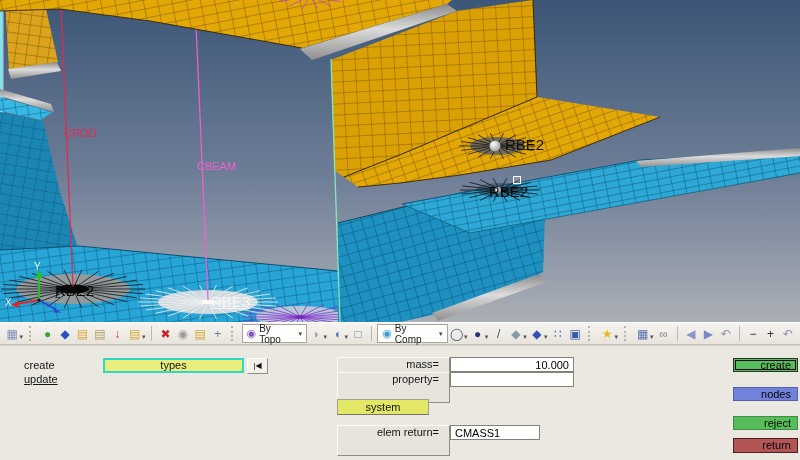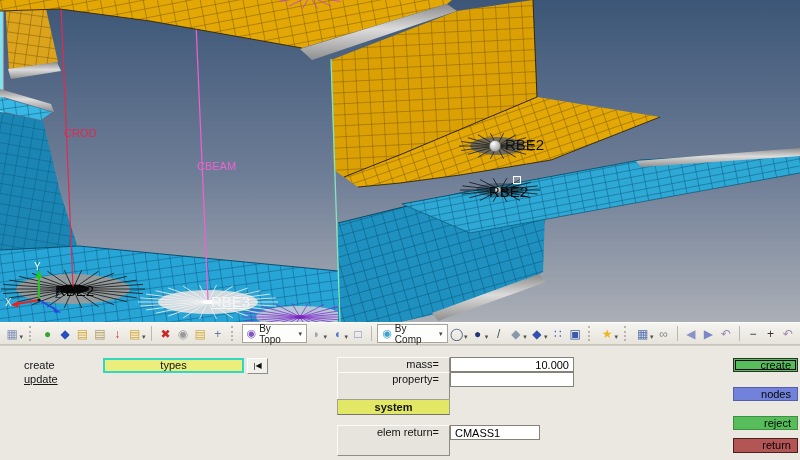--- a/index.html
+++ b/index.html
@@ -36,23 +36,23 @@
   .toggle-btn{position:absolute;left:247px;top:12px;width:21px;height:16px;box-sizing:border-box;
               background:#f3f1ec;border:1px solid #908d85;border-top-color:#fff;border-left-color:#fff;
               font-size:8px;text-align:center;line-height:14px;color:#111;}
   .lbl-btn{position:absolute;left:337px;width:113px;height:31px;box-sizing:border-box;
            background:#e7e4dd;border:1px solid #8f8c84;border-top-color:#fcfbf8;border-left-color:#fcfbf8;
            display:flex;justify-content:flex-end;padding:0 10px 16px 0;align-items:center;line-height:1;}
   .lbl-btn .eq{}
   .val-field{position:absolute;left:450px;height:15px;box-sizing:border-box;background:#fff;
              border:1px solid #85827a;font-size:11px;font-family:"Liberation Sans",sans-serif;
              padding:0 4px;outline:none;}
-  .sys-btn{position:absolute;left:337px;top:53px;width:113px;height:16px;box-sizing:border-box;
+  .sys-btn{position:absolute;left:337px;top:53px;width:92px;height:16px;box-sizing:border-box;
            background:#e3e766;border:1px solid #a3a093;border-bottom-color:#76736a;
-           text-align:center;line-height:14px;font-weight:bold;}
+           text-align:center;line-height:14px;}
   .act-btn{position:absolute;left:733px;width:65px;height:14px;box-sizing:border-box;
            text-align:right;padding-right:6px;line-height:12px;color:#050505;}
   .btn-create{top:12px;background:#57bd5b;border:1px solid #2e2e2e;
               box-shadow:inset 0 0 0 1px #57bd5b, inset 0 0 0 2px #0a0a0a;}
   .btn-reject{top:27px;background:#57bd5b;border:1px solid #3f8f43;margin-top:43px;}
   .btn-review{top:41px;background:#7282da;border:1px solid #5360a8;}
   .btn-return{top:92px;height:15px;background:#b45555;border:1px solid #4a2020;}
 </style>
 </head>
 <body>

